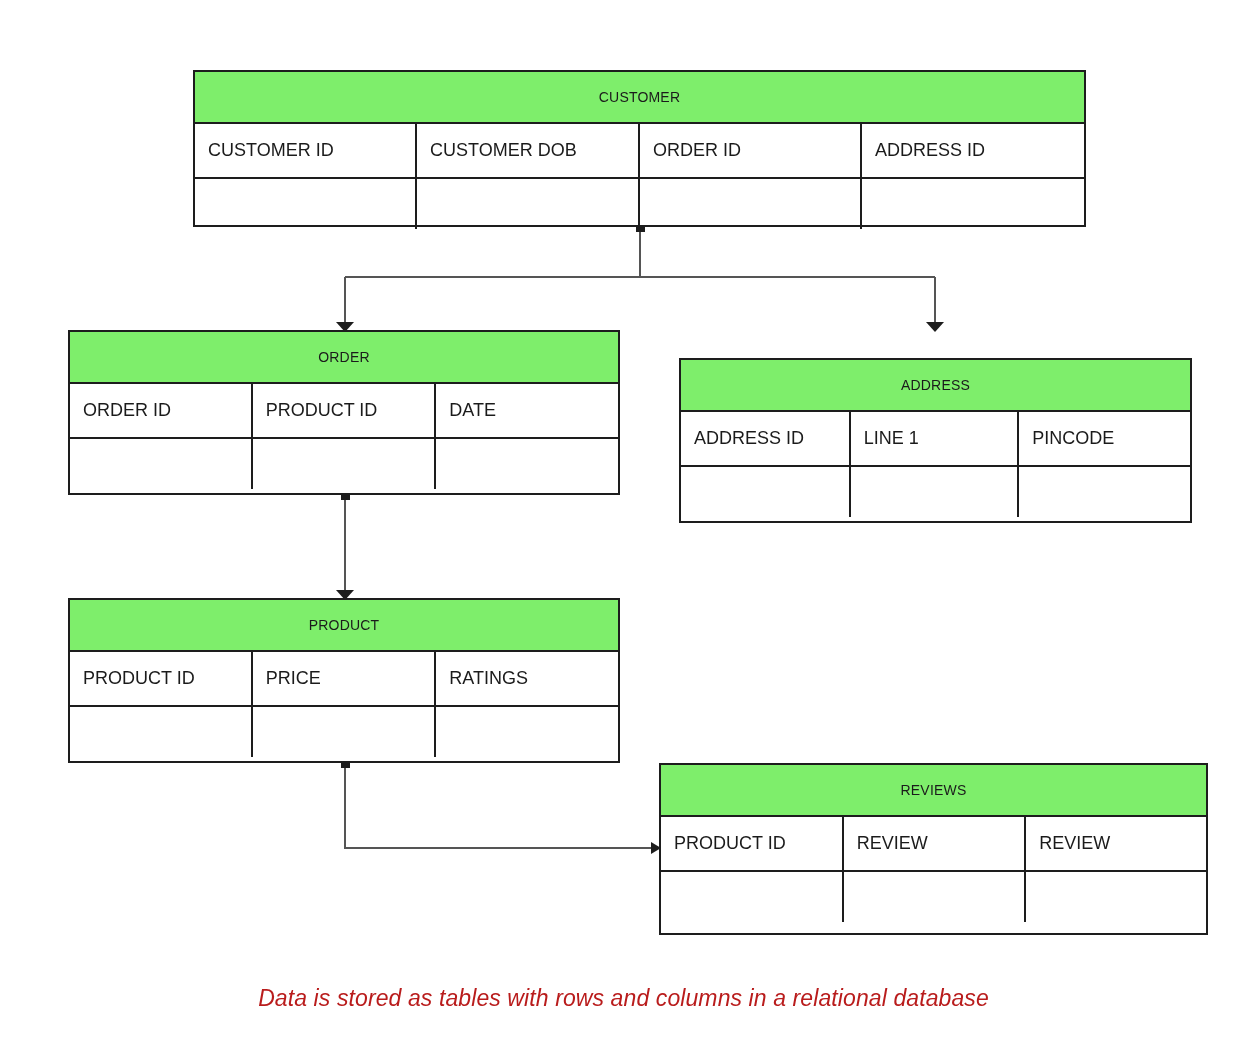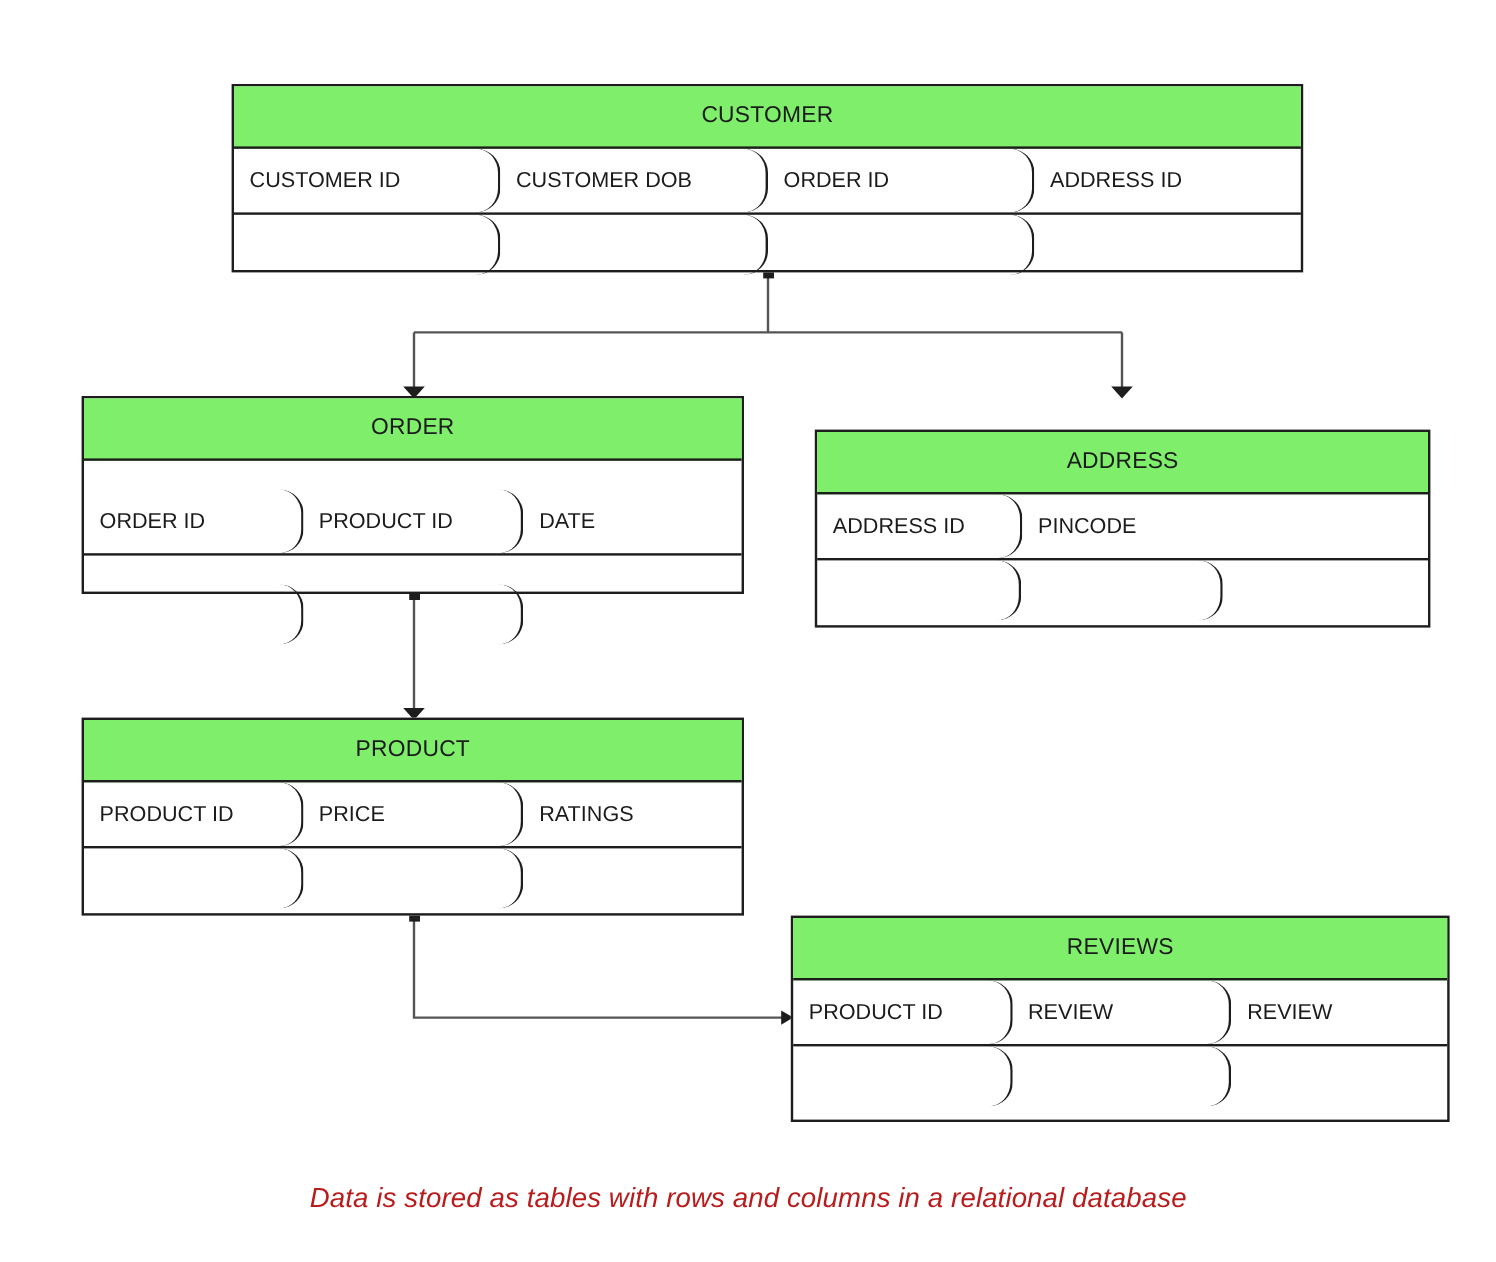--- a/index.html
+++ b/index.html
@@ -35,21 +35,21 @@
     display: flex;
     flex-direction: column;
   }
   .entity-title {
     box-sizing: border-box;
     background: #7EEE6B;
     border-bottom: 2px solid #1d1d1d;
     display: flex;
     align-items: center;
     justify-content: center;
-    font-size: 19px;
+    font-size: 14px;
     color: #1b1b1b;
     letter-spacing: 0.2px;
     height: 52px;
     flex: none;
   }
   .entity-cols {
     display: flex;
     flex: none;
     height: 53px;
     border-bottom: 2px solid #1d1d1d;
@@ -62,21 +62,20 @@
   .cell {
     box-sizing: border-box;
     display: flex;
     align-items: center;
     padding-left: 13px;
     font-size: 18px;
     color: #1b1b1b;
     border-right: 2px solid #1d1d1d;
     overflow: hidden;
     white-space: nowrap;
-    border-radius: 20px;
   }
   .cell:last-child {
     border-right: none;
   }
   .caption {
     position: absolute;
     left: 0;
     top: 985px;
     width: 1247px;
     text-align: center;
@@ -133,37 +132,38 @@
           <div class="cell" style="width: 223px;">ORDER ID</div>
           <div class="cell" style="width: 223px;">ADDRESS ID</div>
         </div>
         <div class="entity-vals">
           <div class="cell" style="width: 223px;"></div>
           <div class="cell" style="width: 224px;"></div>
           <div class="cell" style="width: 223px;"></div>
           <div class="cell" style="width: 223px;"></div>
         </div>
       </div>
-      <div class="entity" style="left: 68px; top: 330px; width: 552px; height: 165px; gap: 24px;">
+      <div class="entity" style="left: 68px; top: 330px; width: 552px; height: 165px;">
         <div class="entity-title">ORDER</div>
         <div class="entity-cols">
           <div class="cell" style="width: 184px;">ORDER ID</div>
           <div class="cell" style="width: 185px;">PRODUCT ID</div>
           <div class="cell" style="width: 183px;">DATE</div>
         </div>
         <div class="entity-vals">
           <div class="cell" style="width: 184px;"></div>
           <div class="cell" style="width: 185px;"></div>
           <div class="cell" style="width: 183px;"></div>
         </div>
       </div>
       <div class="entity" style="left: 679px; top: 330px; width: 513px; height: 165px; margin-top: 28px;">
         <div class="entity-title">ADDRESS</div>
         <div class="entity-cols">
           <div class="cell" style="width: 171px;">ADDRESS ID</div>
+          <div class="cell" style="width: 170px;">LINE 1</div>
           <div class="cell" style="width: 172px;">PINCODE</div>
         </div>
         <div class="entity-vals">
           <div class="cell" style="width: 171px;"></div>
           <div class="cell" style="width: 170px;"></div>
           <div class="cell" style="width: 172px;"></div>
         </div>
       </div>
       <div class="entity" style="left: 68px; top: 598px; width: 552px; height: 165px;">
         <div class="entity-title">PRODUCT</div>

